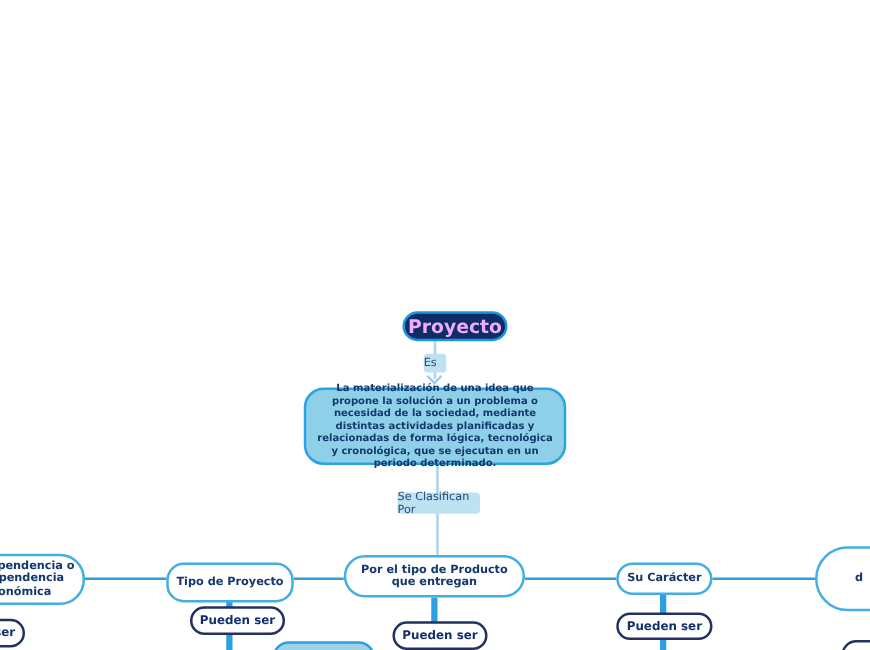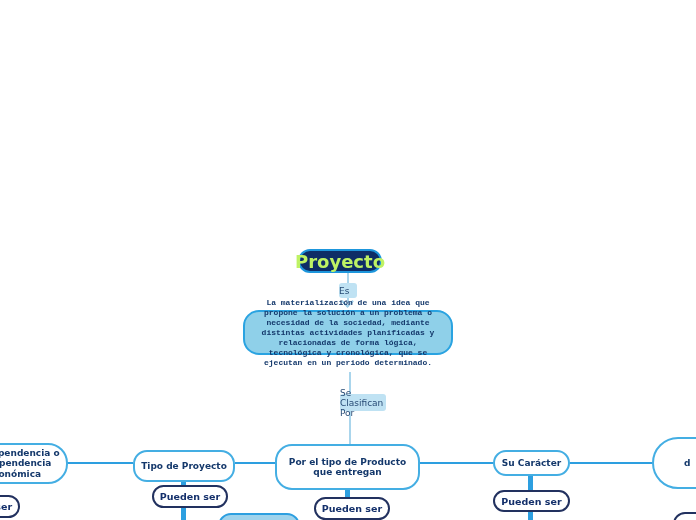--- a/index.html
+++ b/index.html
@@ -9,36 +9,36 @@
   }
   .vline{position:absolute;background:#aad5ec;width:2px;}
   .hline{position:absolute;background:#2d9fe0;height:2px;}
   .thickline{position:absolute;background:#2d9fe0;width:5px;}
   .arrowhead{
     position:absolute;width:7px;height:7px;
     border-right:2px solid #9fcfe9;border-bottom:2px solid #9fcfe9;
     transform:rotate(45deg);
   }
   .root-node{
-    position:absolute;left:298px;top:249px;width:84px;height:24px;
+    position:absolute;left:322px;top:249px;width:84px;height:24px;
     background:#0e2d66;border:2px solid #1d96dc;border-radius:14px;
-    color:#bef264;font-size:18px;font-weight:bold;
+    color:#f0abfc;font-size:15px;font-weight:bold;
     display:flex;align-items:center;justify-content:center;box-sizing:border-box;
   }
   .link-label{
     position:absolute;background:#bfe2f3;border-radius:3px;
     color:#274b75;font-size:9px;display:flex;align-items:center;
     box-sizing:border-box;z-index:5;
   }
   .definition-node{
-    position:absolute;left:243px;top:310px;width:210px;height:45px;
+    position:absolute;left:243px;top:310px;width:210px;height:62px;
     background:#8fd0e9;border:2px solid #2aa3e1;border-radius:16px;
     color:#14386b;font-size:8px;font-weight:bold;line-height:10px;
     display:flex;align-items:center;justify-content:center;text-align:center;
-    padding:3px 7px;box-sizing:border-box;font-family:Liberation Mono, monospace;
+    padding:3px 7px;box-sizing:border-box;
   }
   .branch-node{
     position:absolute;background:#ffffff;border:2px solid #44aee3;
     color:#14386b;font-size:9px;font-weight:bold;line-height:10.5px;
     display:flex;align-items:center;justify-content:center;text-align:center;
     box-sizing:border-box;z-index:4;
   }
   .pueden-node{
     position:absolute;background:#ffffff;border:2px solid #22315f;border-radius:12px;
     color:#14306b;font-size:9.5px;font-weight:bold;
@@ -56,21 +56,21 @@
 
 <div id="canvas">
 
   <div class="vline" style="left:347px;top:273px;height:30px;"></div>
   <div class="arrowhead" style="left:343px;top:297px;"></div>
   <div class="link-label" style="left:339px;top:283px;width:18px;height:15px;">
     <span>Es</span>
   </div>
 
   <div class="vline" style="left:349px;top:372px;height:74px;"></div>
-  <div class="link-label" style="left:318px;top:394px;width:46px;height:17px;margin-left:22px;">
+  <div class="link-label" style="left:318px;top:394px;width:66px;height:17px;">
     <span>Se Clasifican Por</span>
   </div>
 
   <div class="hline" style="left:67px;top:462px;width:66px;"></div>
   <div class="hline" style="left:235px;top:462px;width:40px;"></div>
   <div class="hline" style="left:420px;top:462px;width:73px;"></div>
   <div class="hline" style="left:570px;top:462px;width:84px;"></div>
 
   <div class="thickline" style="left:181px;top:476px;height:44px;"></div>
   <div class="thickline" style="left:345px;top:478px;height:42px;"></div>
@@ -85,21 +85,21 @@
   </div>
 
   <div class="branch-node" style="left:-40px;top:443px;width:108px;height:41px;border-radius:20px;padding:2px 5px;">
     <span>Su Dependencia o Independencia Económica</span>
   </div>
 
   <div class="branch-node" style="left:133px;top:450px;width:102px;height:32px;border-radius:14px;">
     <span>Tipo de Proyecto</span>
   </div>
 
-  <div class="branch-node" style="left:275px;top:444px;width:145px;height:46px;border-radius:17px;padding:2px 9px;">
+  <div class="branch-node" style="left:275px;top:444px;width:145px;height:34px;border-radius:17px;padding:2px 9px;">
     <span>Por el tipo de Producto que entregan</span>
   </div>
 
   <div class="branch-node" style="left:493px;top:450px;width:77px;height:26px;border-radius:14px;">
     <span>Su Carácter</span>
   </div>
 
   <div class="branch-node" style="left:652px;top:437px;width:112px;height:52px;border-radius:26px;justify-content:flex-start;padding-left:30px;">
     <span>d</span>
   </div>

